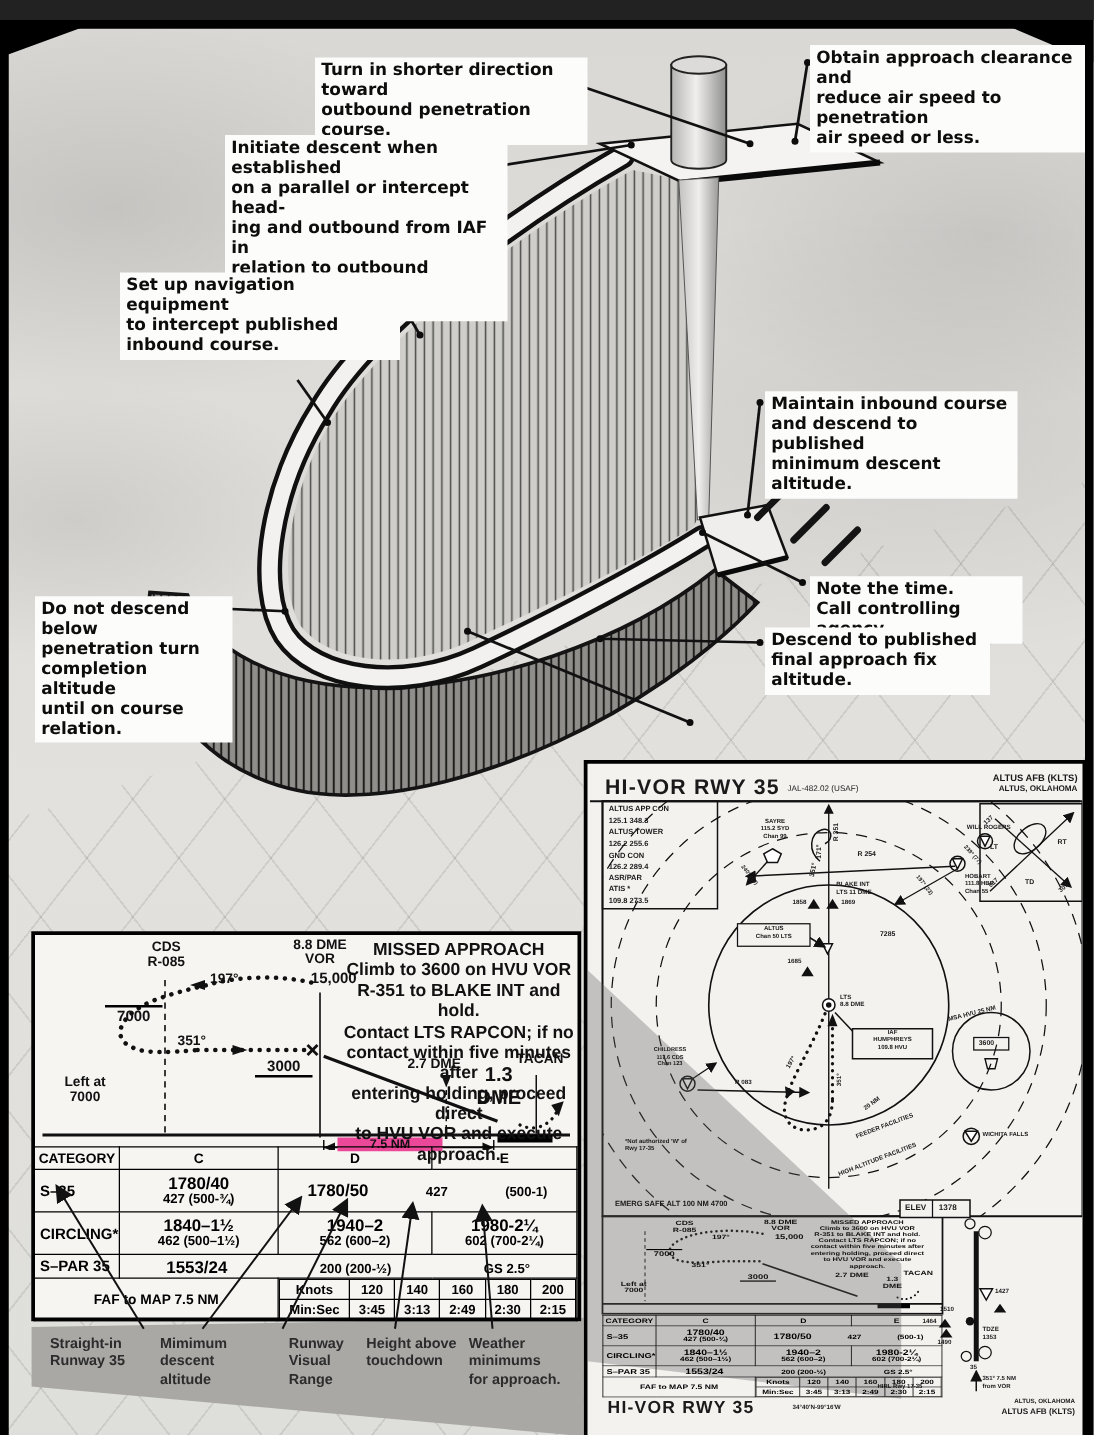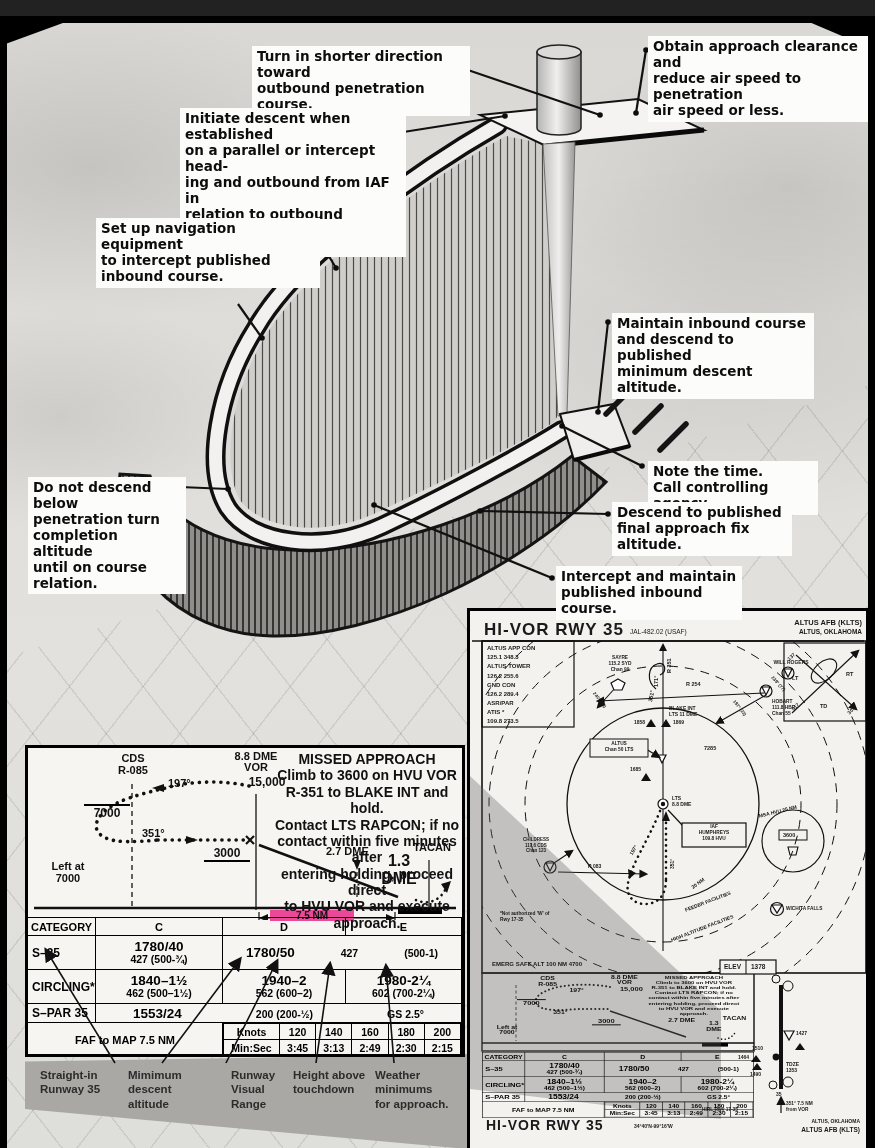--- a/index.html
+++ b/index.html
@@ -164,22 +164,20 @@
 completion altitude
 until on course
 relation.</div>
   <div class="callout pre" style="left:612px;top:297px;width:192px">Maintain inbound course
 and descend to published
 minimum descent altitude.</div>
   <div class="callout pre" style="left:648px;top:445px;width:160px">Note the time.
 Call controlling agency.</div>
   <div class="callout pre" style="left:612px;top:486px;width:170px">Descend to published
 final approach fix altitude.</div>
-  <div class="callout pre" style="left:556px;top:550px;width:176px">Intercept and maintain
-published inbound course.</div>
 
   <div id="wedge-left"></div>
 
   <div id="inset-left">
     <div class="profile-area">
       <svg class="abs" style="left:0;top:0" width="434" height="172" viewBox="0 0 434 172">
         <line x1="104" y1="36" x2="104" y2="162" stroke="#111" stroke-width="1.3" stroke-dasharray="5,4"></line>
         <line x1="228" y1="46" x2="228" y2="162" stroke="#111" stroke-width="1.3"></line>
         <path d="M221,38 C196,32 160,33 138,40 C112,46 90,52 78,62 C66,72 64,84 78,90 C88,95 108,94 130,92" fill="none" stroke="#111" stroke-width="3.6" stroke-linecap="round" stroke-dasharray="0.1,7"></path>
         <path d="M130,92 L222,92" fill="none" stroke="#111" stroke-width="3.6" stroke-linecap="round" stroke-dasharray="0.1,7"></path>

